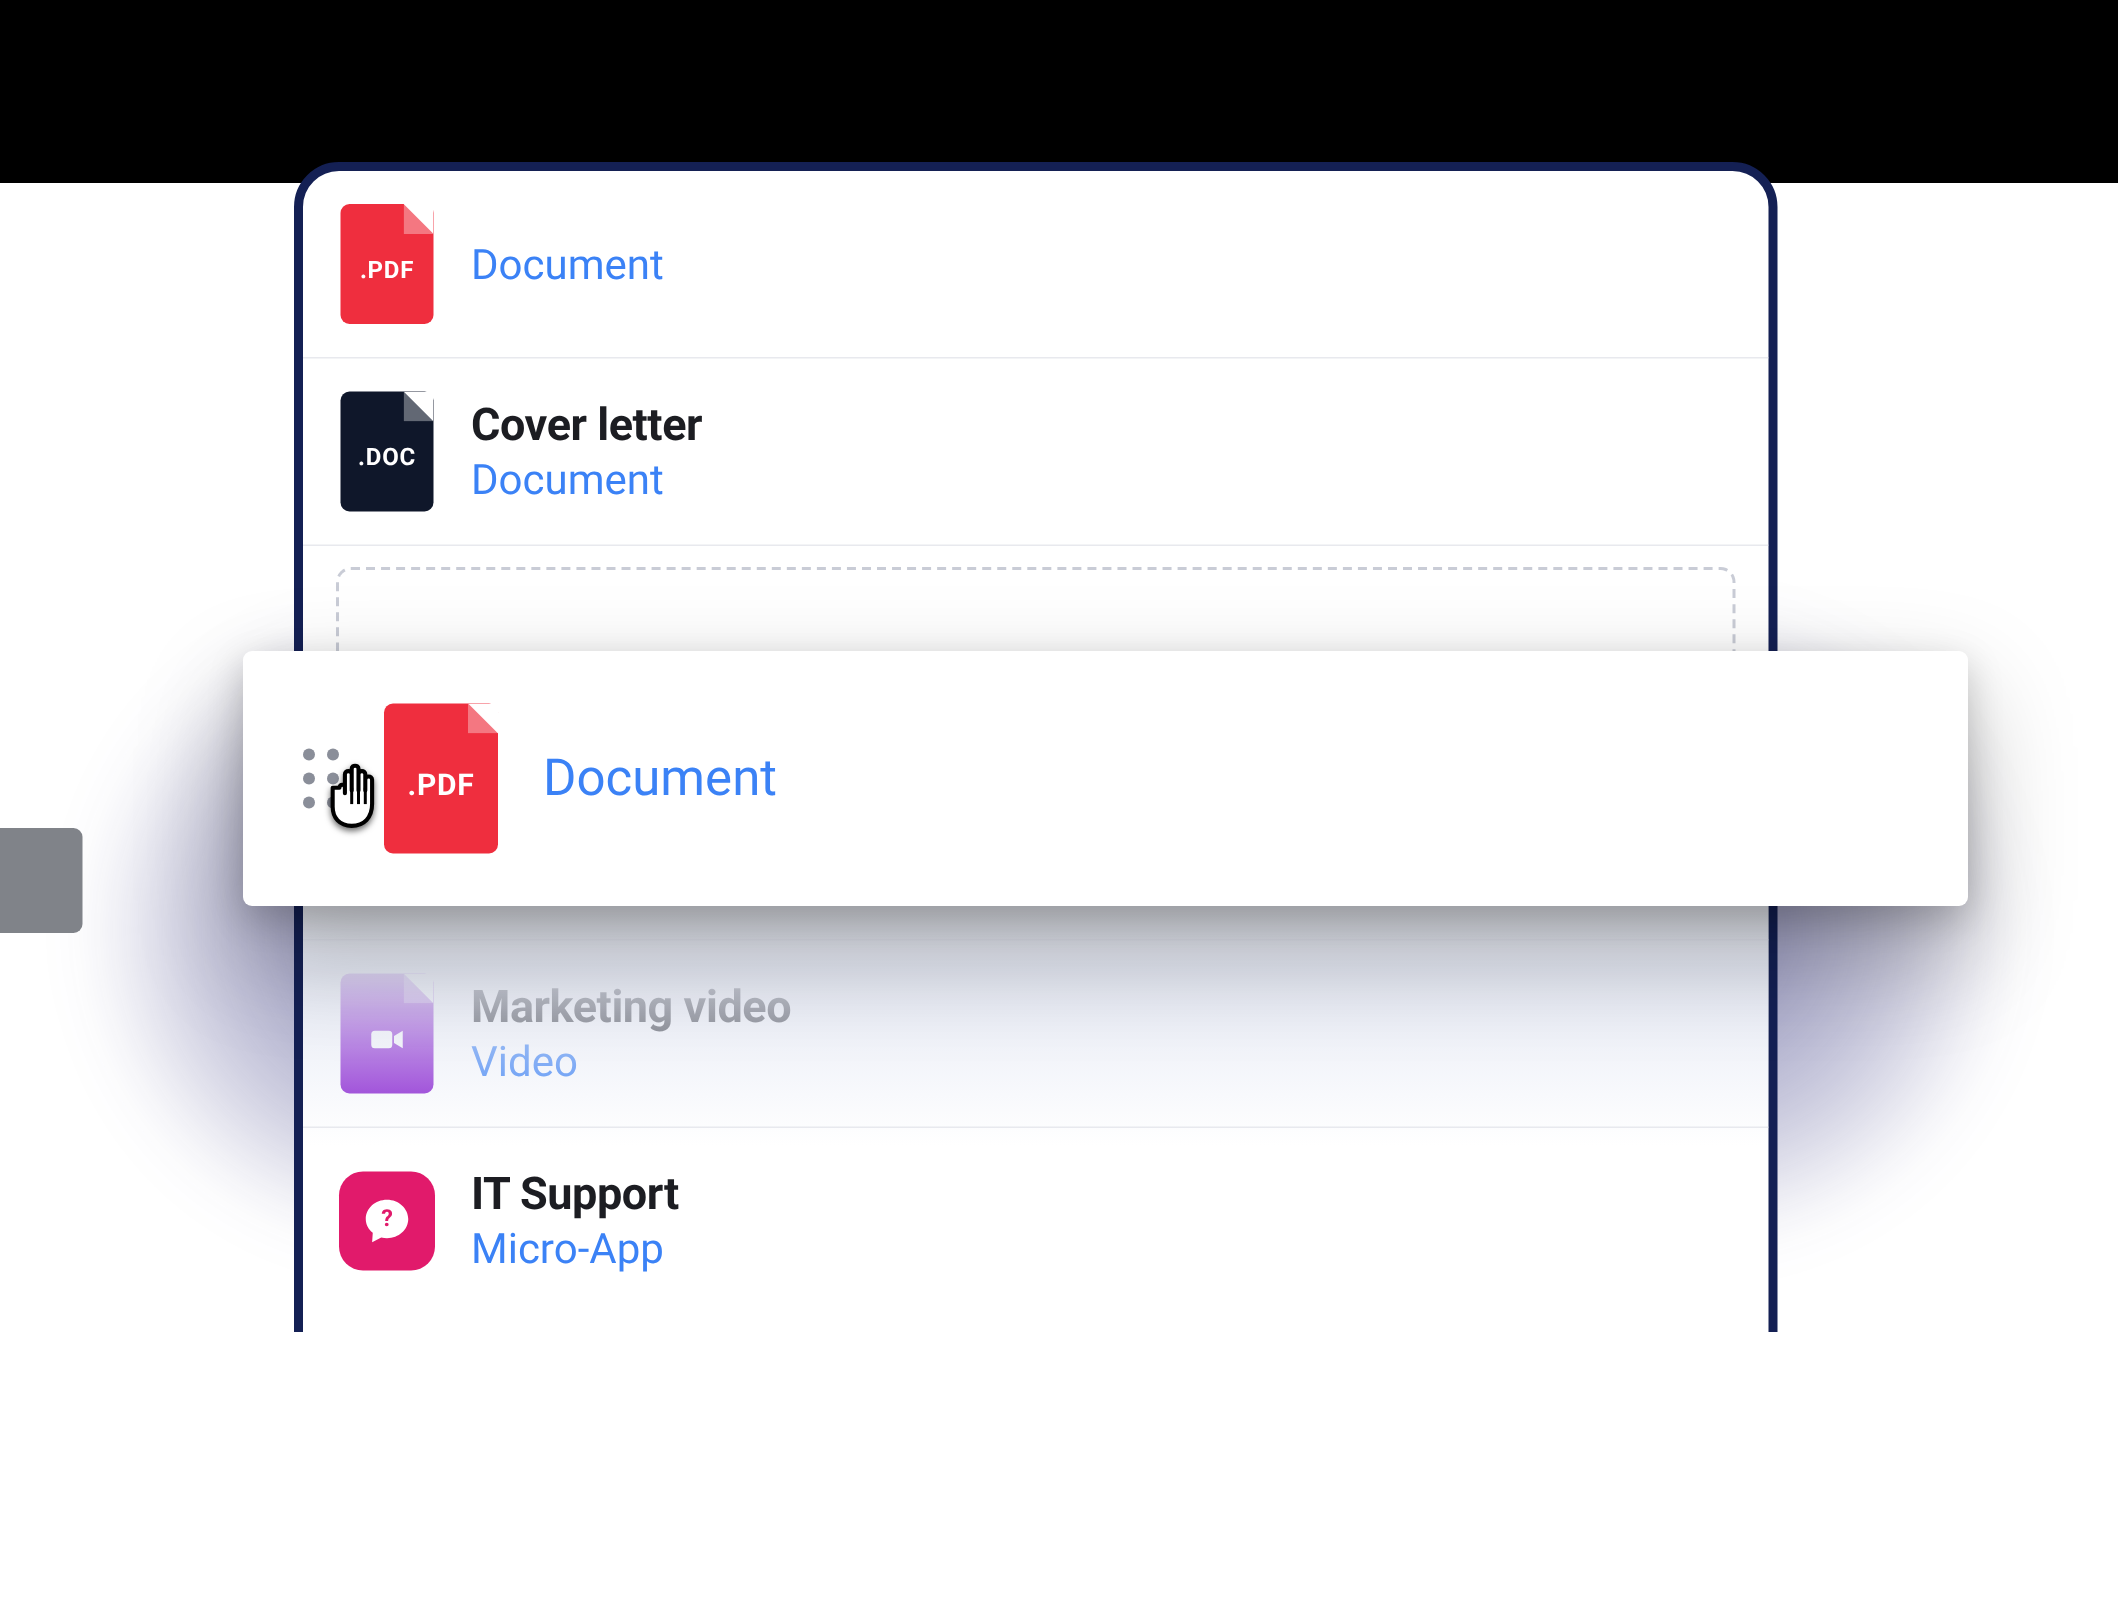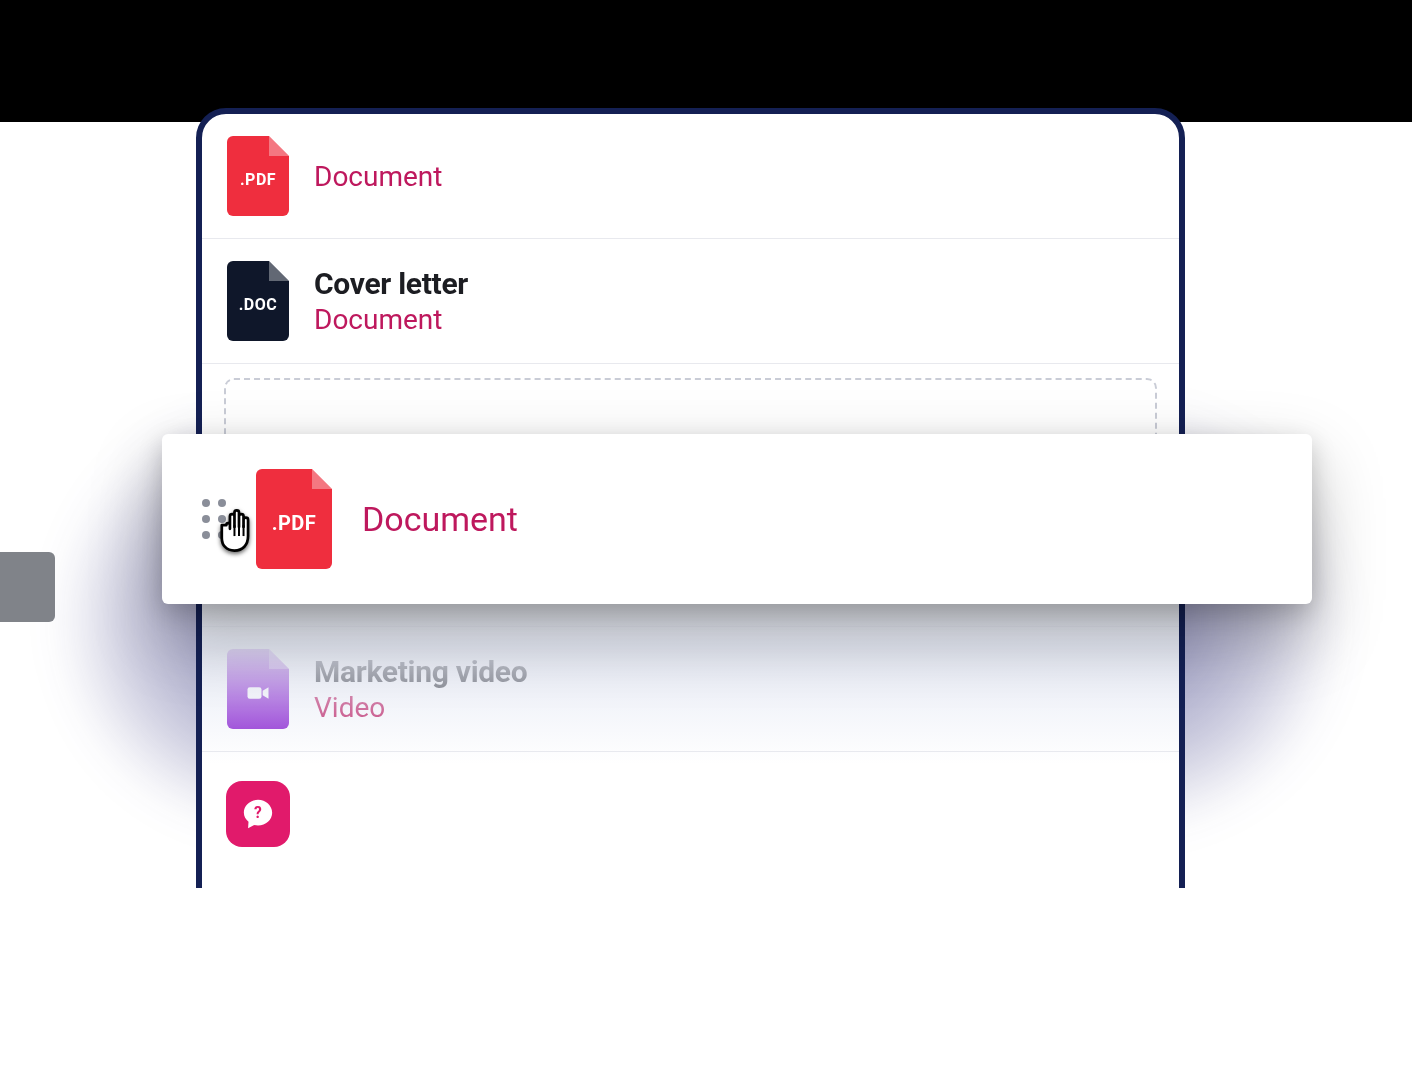--- a/index.html
+++ b/index.html
@@ -32,21 +32,21 @@
   .row {
     display: flex; align-items: center;
     padding: 20px 28px 20px 24px;
     border-bottom: 1px solid #e8e9ee;
     gap: 24px;
   }
   .row:last-child { border-bottom: none; }
   .thumb { width: 64px; height: 84px; display: flex; align-items: center; justify-content: center; }
   .meta { display: flex; flex-direction: column; gap: 2px; }
   .title { font-size: 30px; font-weight: 700; color: #1c1d22; letter-spacing: -0.3px; }
-  .subtitle { font-size: 28px; font-weight: 400; color: #be185d; }
+  .subtitle { font-size: 28px; font-weight: 400; color: #3b82f6; }
 
   
   .file-icon { position: relative; width: 62px; height: 80px; border-radius: 6px; }
   .file-icon .fold { position: absolute; right: 0; top: 0; width: 20px; height: 20px; background: rgba(255,255,255,0.35); clip-path: polygon(0 0, 100% 100%, 0 100%); border-top-right-radius: 6px; }
   .file-icon .foldcut { position: absolute; right: 0; top: 0; width: 20px; height: 20px; background: #fff; clip-path: polygon(100% 0, 100% 100%, 0 0); }
   .file-icon .ext { position: absolute; left: 0; right: 0; top: 42%; text-align: center; color: #fff; font-weight: 700; font-size: 16px; letter-spacing: 0.5px; }
   .file-icon .glyph { position: absolute; left: 0; right: 0; top: 38%; text-align: center; color: #fff; font-size: 28px; }
 
   .file-pdf   { background: #ef2e3e; }
   .file-doc   { background: #0f172a; }
@@ -167,20 +167,24 @@
 
       <div class="row">
         <div class="thumb">
           <div class="app-thumb">
             <svg viewBox="0 0 24 24" fill="#fff">
               <path d="M12 2C6.5 2 2 6 2 11c0 2.6 1.3 4.9 3.3 6.5L5 22l4.3-2.2c.9.2 1.8.3 2.7.3 5.5 0 10-4 10-9S17.5 2 12 2z"></path>
               <text x="12" y="14.5" text-anchor="middle" font-size="11" font-weight="700" fill="#e11a6b">?</text>
             </svg>
           </div>
         </div>
+        <div class="meta">
+          <div class="title">IT Support</div>
+          <div class="subtitle">Micro-App</div>
+        </div>
       </div>
 
     </div>
     <div class="fade"></div>
   </div>
 
   <div class="drag-card">
     <div class="drag-handle">
       <span></span>
         <span></span>

